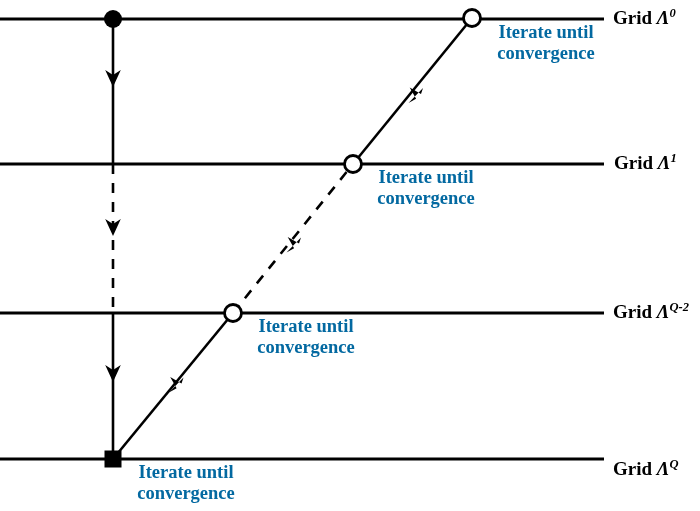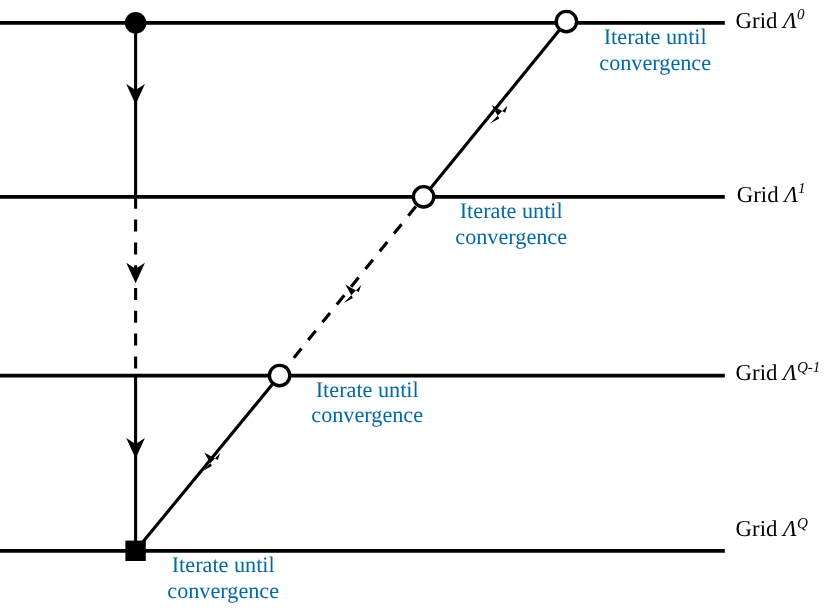--- a/index.html
+++ b/index.html
@@ -9,20 +9,21 @@
   }
   body {
     font-family: "Liberation Serif", "DejaVu Serif", serif;
   }
   #diagram-root {
     position: relative;
     width: 700px;
     height: 511px;
     background: #ffffff;
     overflow: hidden;
+    font-weight: bold;
   }
   #mg-svg {
     position: absolute;
     left: 0;
     top: 0;
     width: 700px;
     height: 511px;
   }
   .grid-label {
     position: absolute;
@@ -108,24 +109,24 @@
 
   <div class="grid-label" style="left:613px; top:8px;">
     <span>Grid </span><span class="lam">Λ</span><sup>0</sup>
   </div>
 
   <div class="grid-label" style="left:614px; top:153px;">
     <span>Grid </span><span class="lam">Λ</span><sup>1</sup>
   </div>
 
   <div class="grid-label" style="left:613px; top:302px;">
-    <span>Grid </span><span class="lam">Λ</span><sup>Q-1</sup>
+    <span>Grid </span><span class="lam">Λ</span><sup>Q-2</sup>
   </div>
 
-  <div class="grid-label" style="left:613px; top:432px;">
+  <div class="grid-label" style="left:613px; top:459px;">
     <span>Grid </span><span class="lam">Λ</span><sup>Q</sup>
   </div>
 
   <div class="note" style="left:480px; top:22px; width:132px;">
     <span class="l1">Iterate until</span>
     <span class="l2">convergence</span>
   </div>
 
   <div class="note" style="left:360px; top:167px; width:132px;">
     <span class="l1">Iterate until</span>

